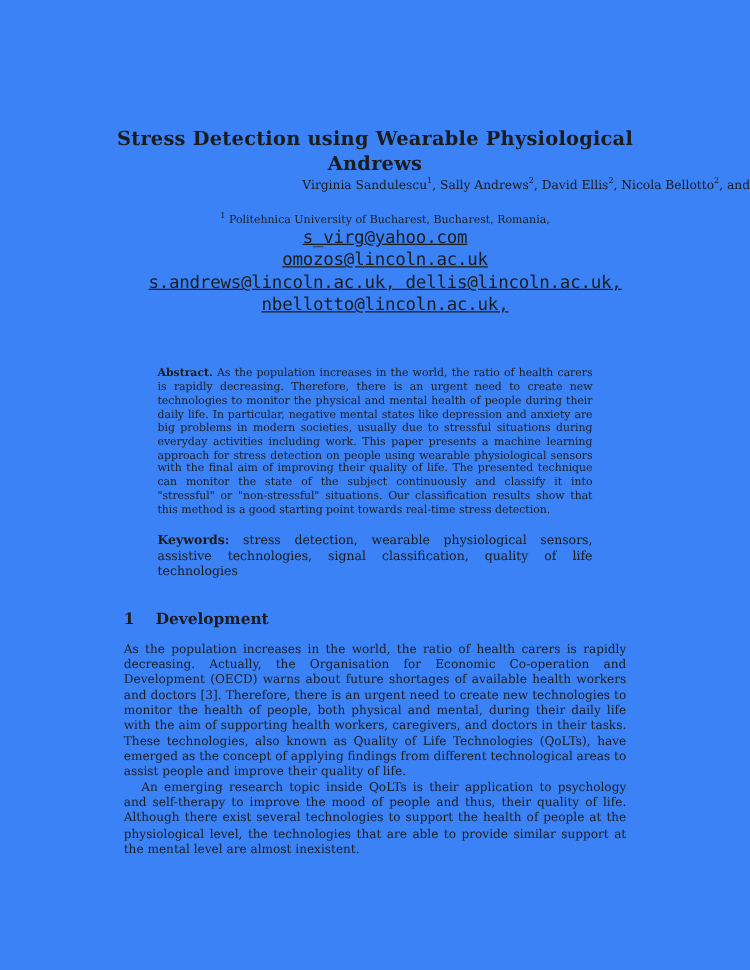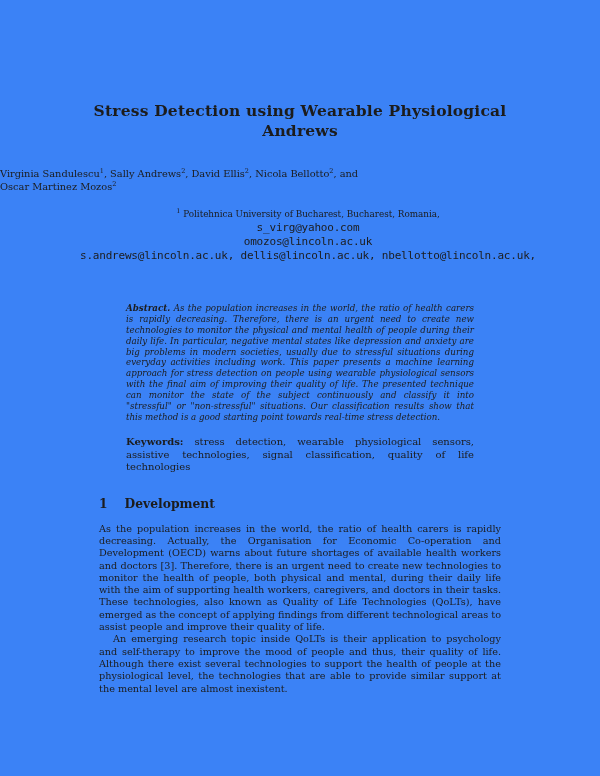--- a/index.html
+++ b/index.html
@@ -21,49 +21,48 @@
   .title {
     width: 420px;
     margin: 0 auto;
     text-align: center;
     font-weight: bold;
     font-size: 15.5px;
     line-height: 1.32;
     letter-spacing: 0.2px;
   }
   .authors {
-    margin-top: 25px;
-    text-align: left;
+    text-align: right;
     font-size: 9.8px;
     line-height: 1.35;
   }
   .authors sup, .affil sup {
     font-size: 6.5px;
     vertical-align: super;
     line-height: 0;
   }
   .affil {
     margin-top: 16px;
     text-align: center;
     font-size: 8.8px;
     line-height: 1.28;
     padding-left: 16px;
   }
   .mono {
     font-family: "DejaVu Sans Mono", monospace;
-    font-size: 11px;
+    font-size: 14px;
     letter-spacing: -0.2px;
+    text-decoration: underline;
   }
   .abstract {
     width: 348px;
     margin: 40px auto 13px auto;
     font-size: 8.7px;
     line-height: 1.255;
     text-align: justify;
-    font-style: italic;
   }
   .keywords {
     width: 348px;
     margin: 12px auto 0 auto;
     font-size: 10px;
     line-height: 1.255;
     text-align: justify;
   }
   .lead {
     font-weight: bold;
@@ -95,21 +94,20 @@
 
 <div class="page">
 
   <div class="title">
     <div>Stress Detection using Wearable Physiological</div>
     <div>Andrews</div>
   </div>
 
   <div class="authors">
     <div><span><span>Virginia Sandulescu</span><sup>1</sup></span><span><span>, Sally Andrews</span><sup>2</sup></span><span><span>, David Ellis</span><sup>2</sup></span><span><span>, Nicola Bellotto</span><sup>2</sup></span><span><span>, and</span></span></div>
-    <div><span><span>Oscar Martinez Mozos</span><sup>2</sup></span></div>
   </div>
 
   <div class="affil">
     <div><sup>1</sup> <span>Politehnica University of Bucharest, Bucharest, Romania,</span></div>
     <div class="mono">s_virg@yahoo.com</div>
     <div class="mono">omozos@lincoln.ac.uk</div>
     <div class="mono">s.andrews@lincoln.ac.uk, dellis@lincoln.ac.uk, nbellotto@lincoln.ac.uk,</div>
   </div>
 
   <div class="abstract">

